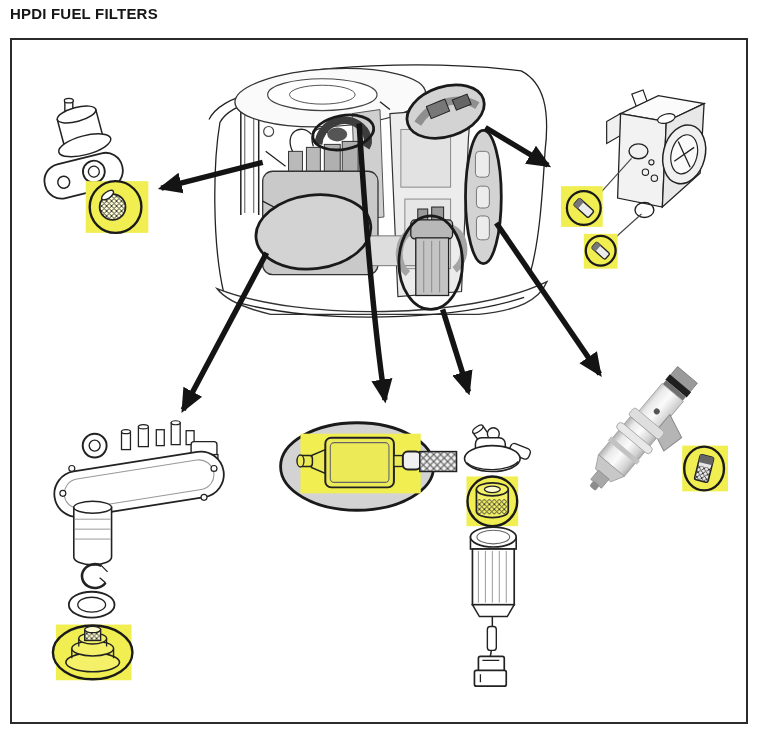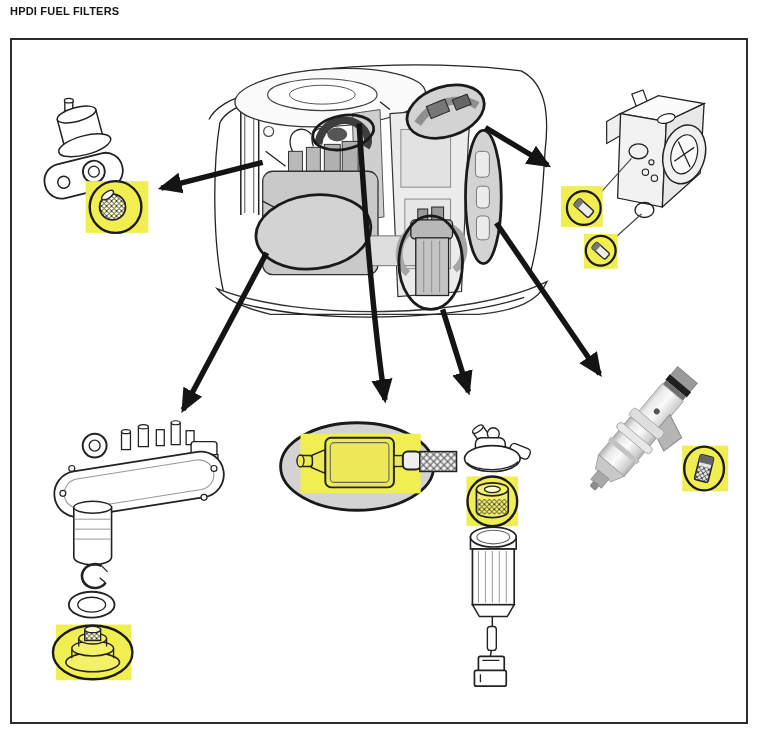--- a/index.html
+++ b/index.html
@@ -9,21 +9,21 @@
     --background:#ffffff;
   }
   html,body{margin:0;padding:0;}
   body{
     width:763px;height:737px;position:relative;
     background:var(--background);
     font-family:"Liberation Sans", sans-serif;
   }
   .page-title{
     position:absolute;left:10px;top:5px;margin:0;
-    font-size:11px;font-weight:bold;color:#161616;letter-spacing:.2px;
+    font-size:15px;font-weight:bold;color:#161616;letter-spacing:.2px;
   }
   .figure-frame{
     position:absolute;left:10px;top:38px;width:738px;height:686px;
     border:2px solid #2b2b2b;box-sizing:border-box;background:#fff;
   }
   .figure-frame svg{display:block;width:100%;height:100%;}
   .hl{fill:var(--highlight);}
   .cg{fill:var(--callout-gray);}
   .ink{stroke:var(--line);}
   .arrow{stroke:#141414;stroke-width:5.5;fill:none;}

